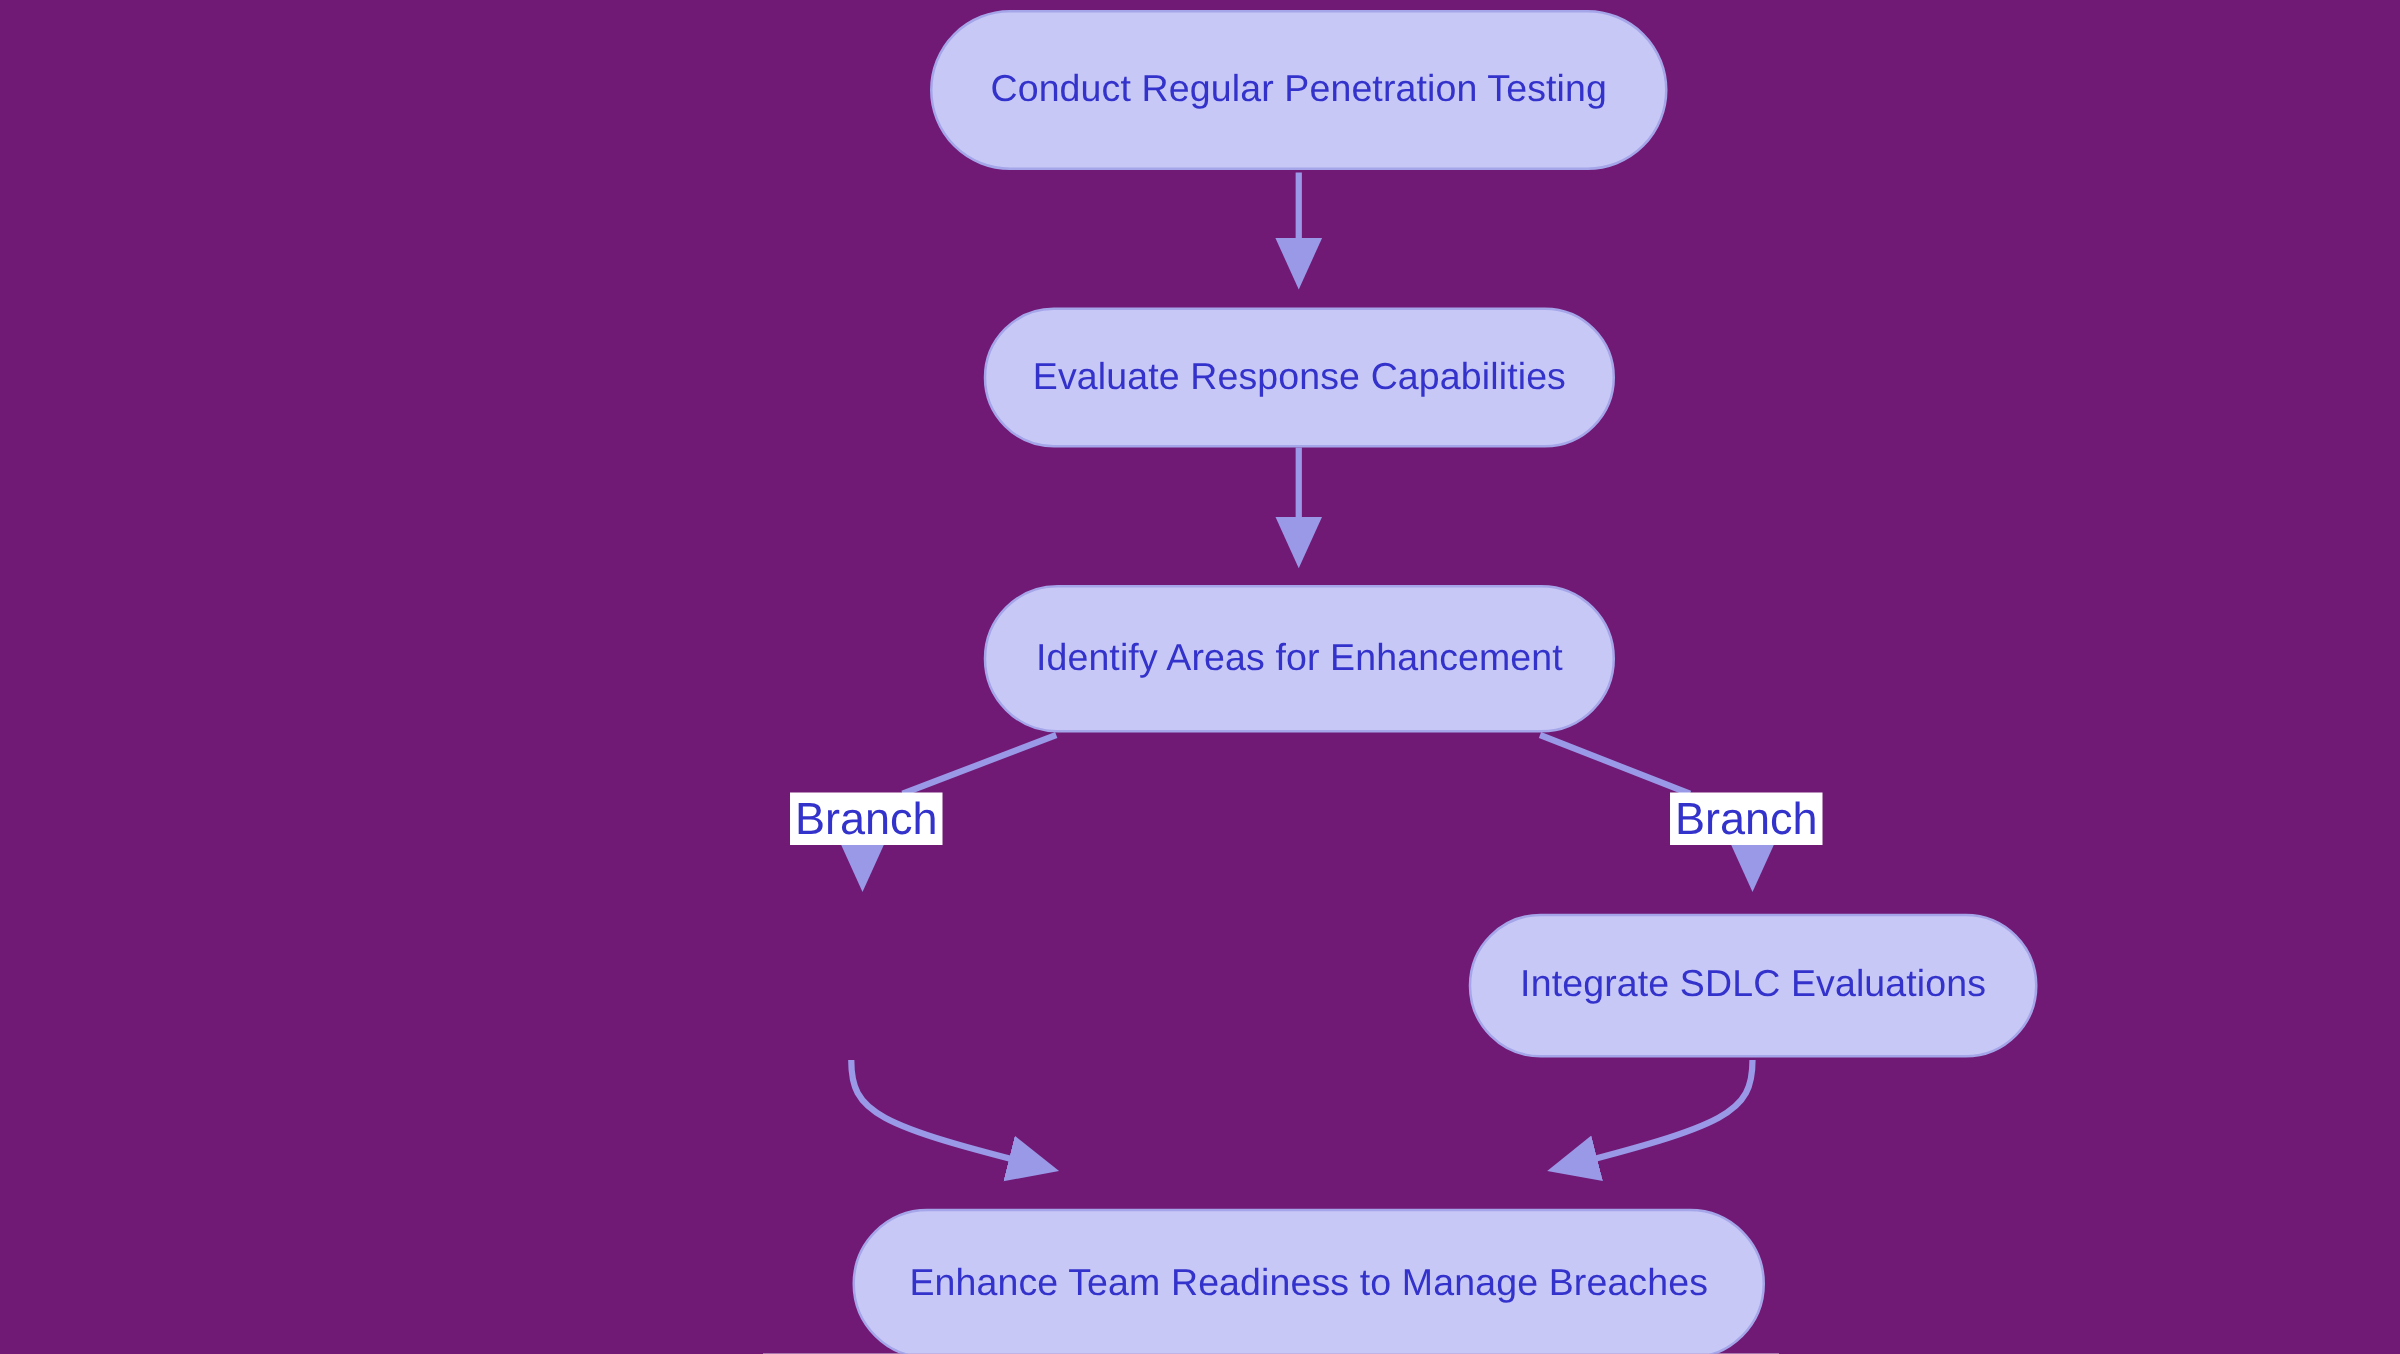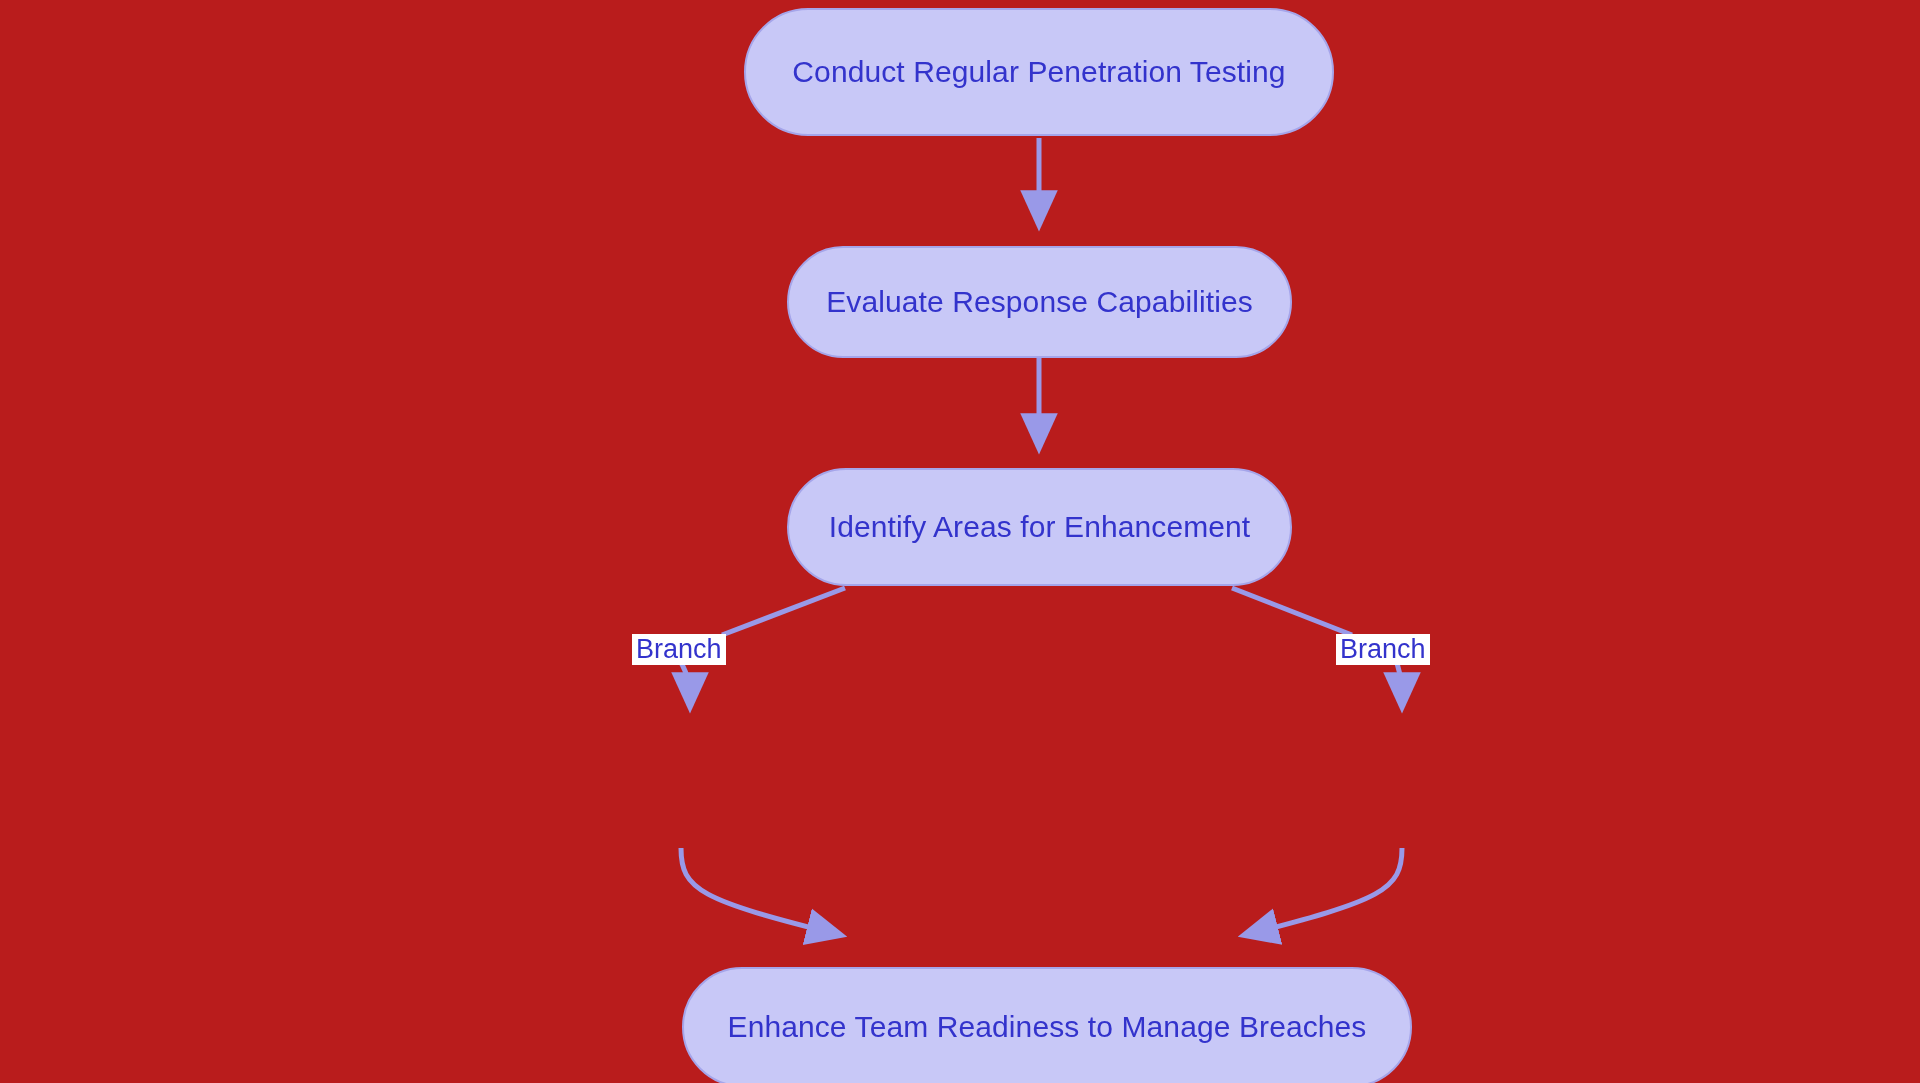--- a/index.html
+++ b/index.html
@@ -11,21 +11,21 @@
   body {
     width: 1920px;
     height: 1083px;
     font-family: "Liberation Sans", sans-serif;
     overflow: hidden;
   }
   #flow-root {
     position: relative;
     width: 1920px;
     height: 1083px;
-    background: #b91c1c;
+    background: #701a75;
   }
   #edge-layer {
     position: absolute;
     left: 0;
     top: 0;
     width: 1920px;
     height: 1083px;
     pointer-events: none;
   }
   .node {
@@ -49,21 +49,21 @@
     font-weight: 400;
     letter-spacing: 0.1px;
     line-height: 1.15;
     white-space: nowrap;
     padding: 0 34px;
   }
   .edge-label {
     position: absolute;
     color: #3333cc;
     font-family: "Liberation Sans", sans-serif;
-    font-size: 27px;
+    font-size: 36px;
     font-weight: 400;
     white-space: nowrap;
     background: #ffffff;
     padding: 0 4px;
     z-index: 3;
   }
 </style>
 </head>
 <body>
 
@@ -109,20 +109,23 @@
 
   <div class="node" style="left:787px; top:468px; width:505px; height:118px;">
     <span class="node-label">Identify Areas for Enhancement</span>
   </div>
 
   <div class="node" style="left:787px; top:246px; width:505px; height:112px;">
     <span class="node-label">Evaluate Response Capabilities</span>
   </div>
 
 
+  <div class="node" style="left:1175px; top:731px; width:455px; height:115px;">
+    <span class="node-label">Integrate SDLC Evaluations</span>
+  </div>
 
   <div class="node" style="left:682px; top:967px; width:730px; height:120px;">
     <span class="node-label">Enhance Team Readiness to Manage Breaches</span>
   </div>
 
   <div class="edge-label" style="left:632px; top:634px;">Branch</div>
 
   <div class="edge-label" style="left:1336px; top:634px;">Branch</div>
 
 </div>

